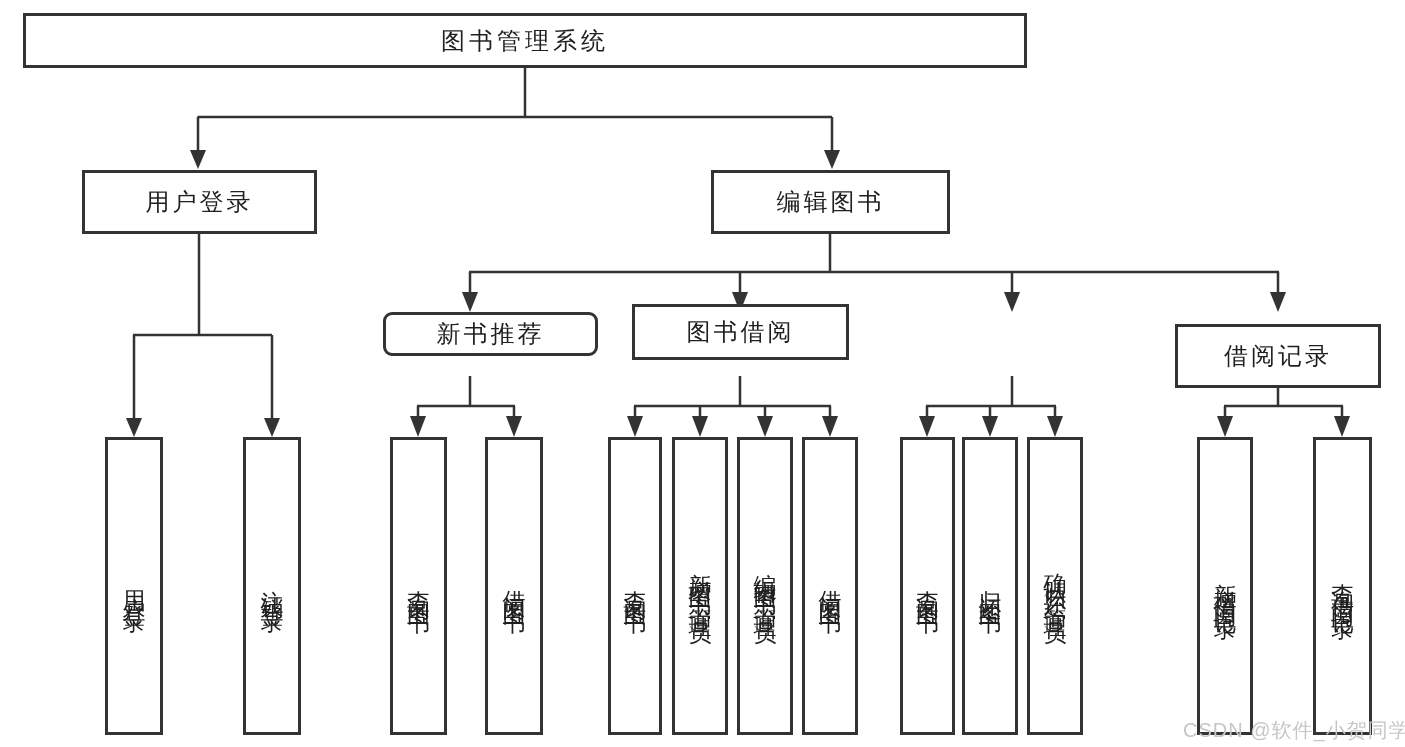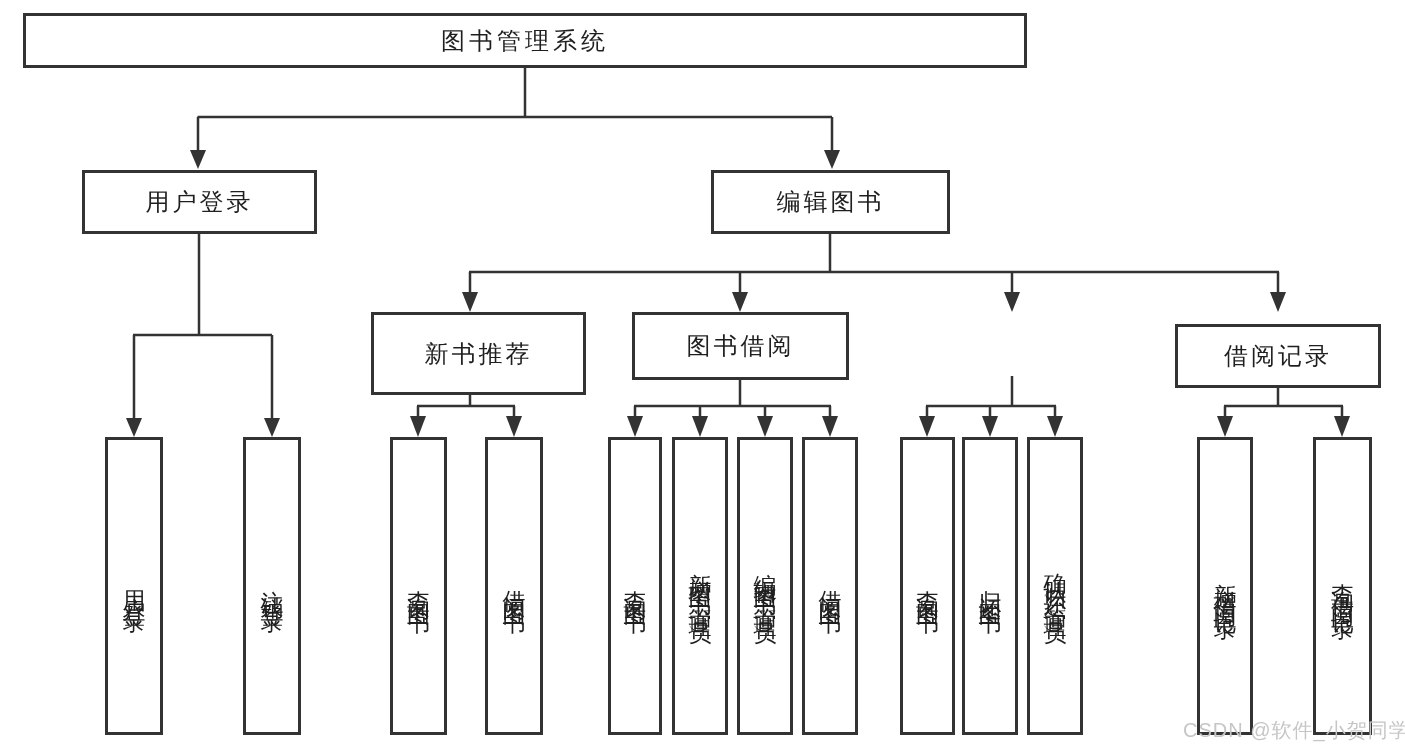--- a/index.html
+++ b/index.html
@@ -113,24 +113,24 @@
     <span>图书管理系统</span>
   </div>
 
   <div class="box h" style="left:82px; top:170px; width:235px; height:64px;">
     <span>用户登录</span>
   </div>
   <div class="box h" style="left:711px; top:170px; width:239px; height:64px;">
     <span>编辑图书</span>
   </div>
 
-  <div class="box h" style="left:371px; top:312px; width:215px; height:83px;">
+  <div class="box h" style="left:383px; top:312px; width:215px; height:44px;border-radius:9px;">
     <span>新书推荐</span>
   </div>
-  <div class="box h" style="left:632px; top:312px; width:217px; height:68px;">
+  <div class="box h" style="left:632px; top:304px; width:217px; height:56px;">
     <span>图书借阅</span>
   </div>
   <div class="box h" style="left:1175px; top:324px; width:206px; height:64px;">
     <span>借阅记录</span>
   </div>
 
   <div class="box v" style="left:105px; top:437px; width:58px; height:298px;">
     <span>用户登录</span>
   </div>
   <div class="box v" style="left:243px; top:437px; width:58px; height:298px;">

